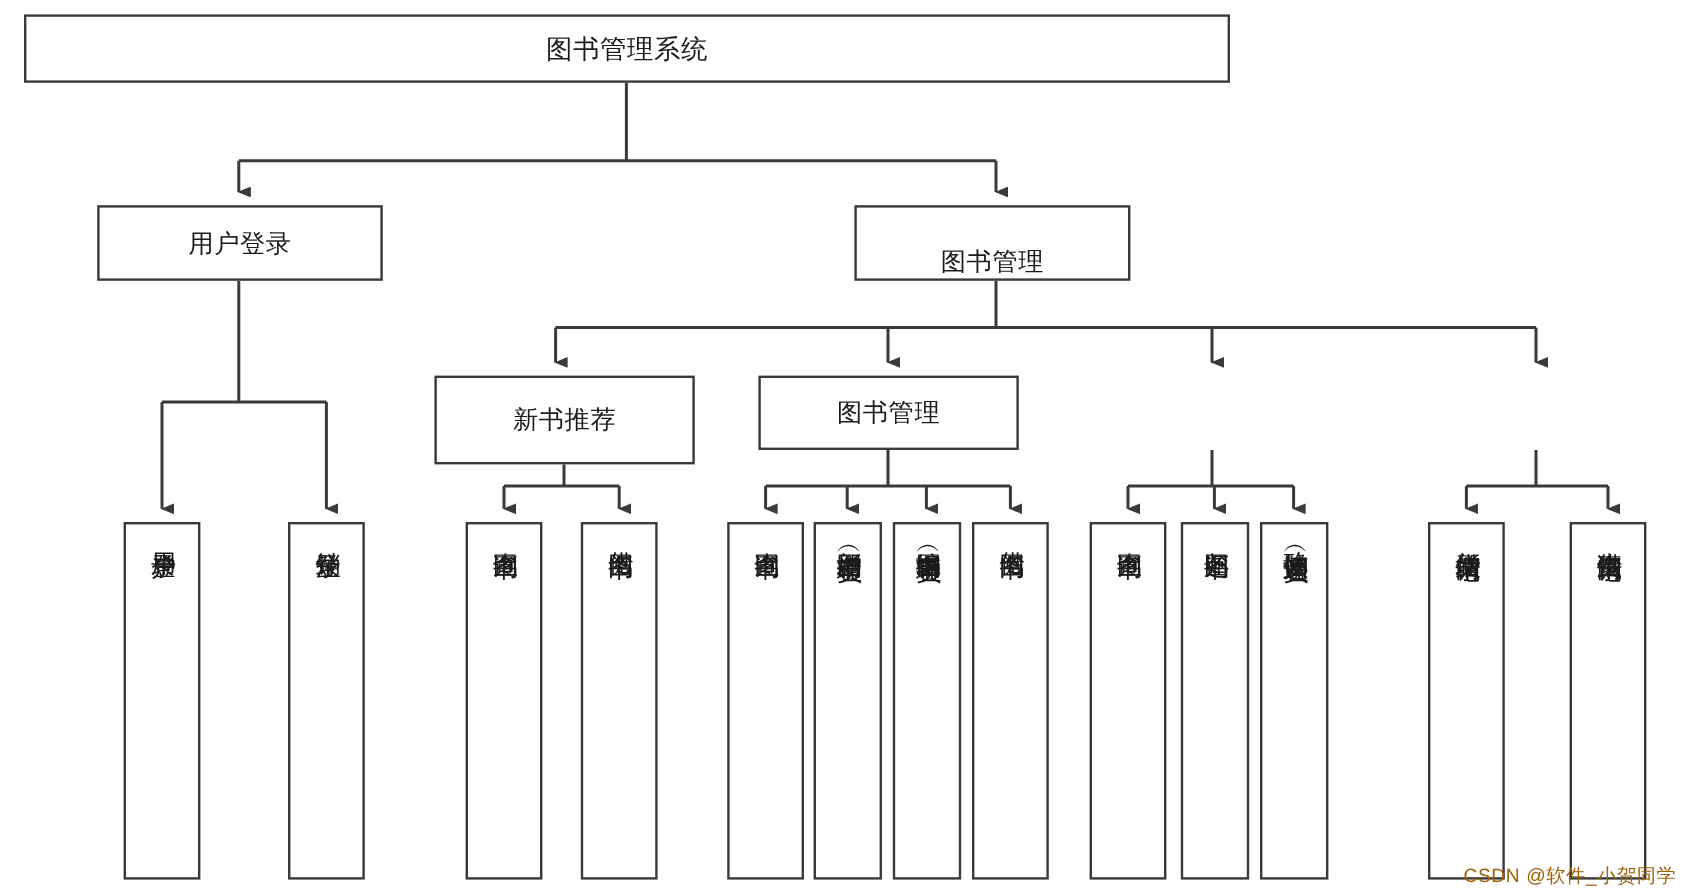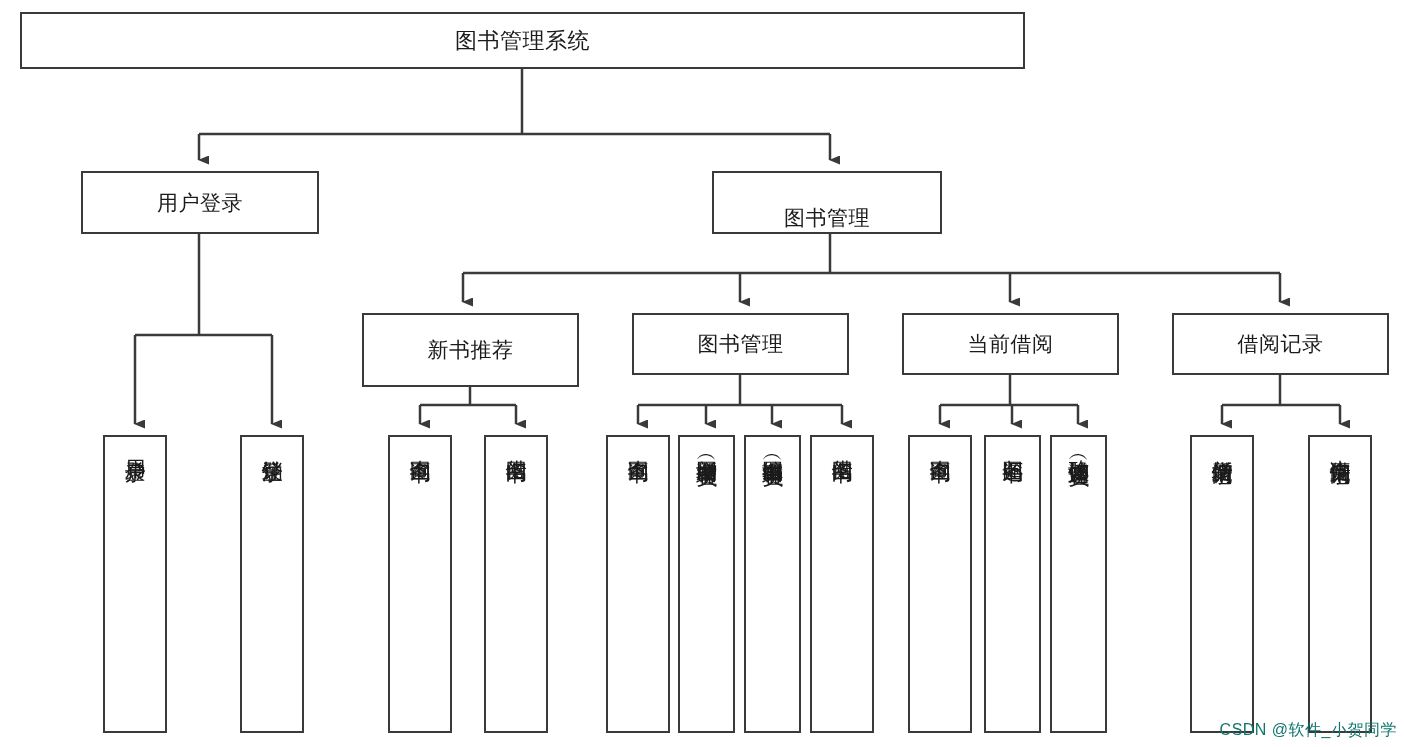--- a/index.html
+++ b/index.html
@@ -57,21 +57,21 @@
     line-height: 1.08;
     letter-spacing: 1px;
     white-space: nowrap;
     text-align: left;
   }
   .watermark {
     position: absolute;
     right: 8px;
     bottom: 6px;
     font-size: 16px;
-    color: #0f766e;
+    color: #a16207;
     white-space: nowrap;
     letter-spacing: 0.5px;
     margin-left: 34px;
   }
 </style>
 </head>
 <body>
 
 <div id="diagram-root">
 
@@ -135,26 +135,20 @@
   <div class="node node-h" style="left:712px; top:171px; width:230px; height:63px;align-items:flex-end;">
     <span class="node-label">图书管理</span>
   </div>
 
   <div class="node node-h" style="left:362px; top:313px; width:217px; height:74px;">
     <span class="node-label">新书推荐</span>
   </div>
   <div class="node node-h" style="left:632px; top:313px; width:217px; height:62px;">
     <span class="node-label">图书管理</span>
   </div>
-  <div class="node node-h" style="left:902px; top:313px; width:217px; height:62px;">
-    <span class="node-label">当前借阅</span>
-  </div>
-  <div class="node node-h" style="left:1172px; top:313px; width:217px; height:62px;">
-    <span class="node-label">借阅记录</span>
-  </div>
 
   <div class="node node-leaf" style="left:103px; top:435px; width:64px; height:298px;">
     <span class="node-label">用户登录</span>
   </div>
   <div class="node node-leaf" style="left:240px; top:435px; width:64px; height:298px;">
     <span class="node-label">注销登录</span>
   </div>
 
   <div class="node node-leaf" style="left:388px; top:435px; width:64px; height:298px;">
     <span class="node-label">查询图书</span>

